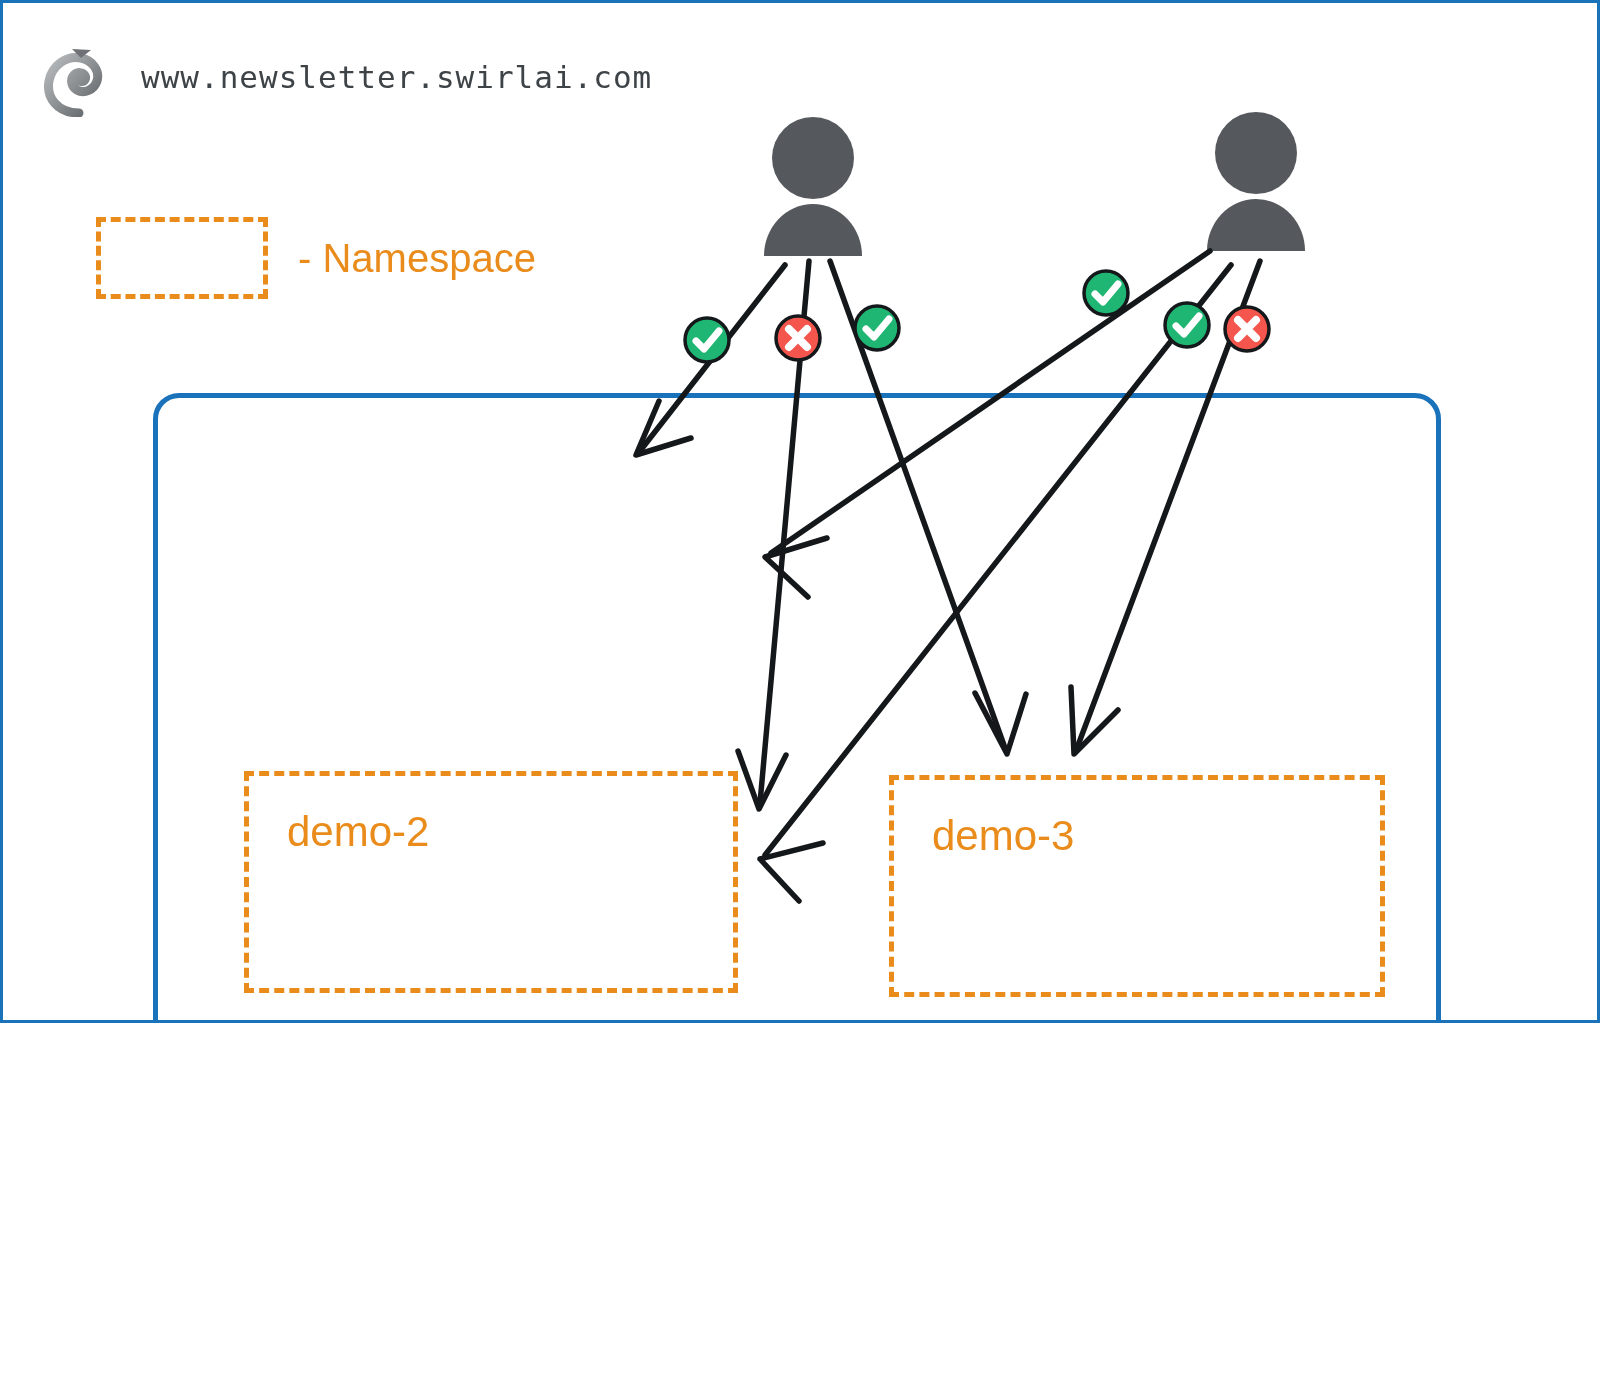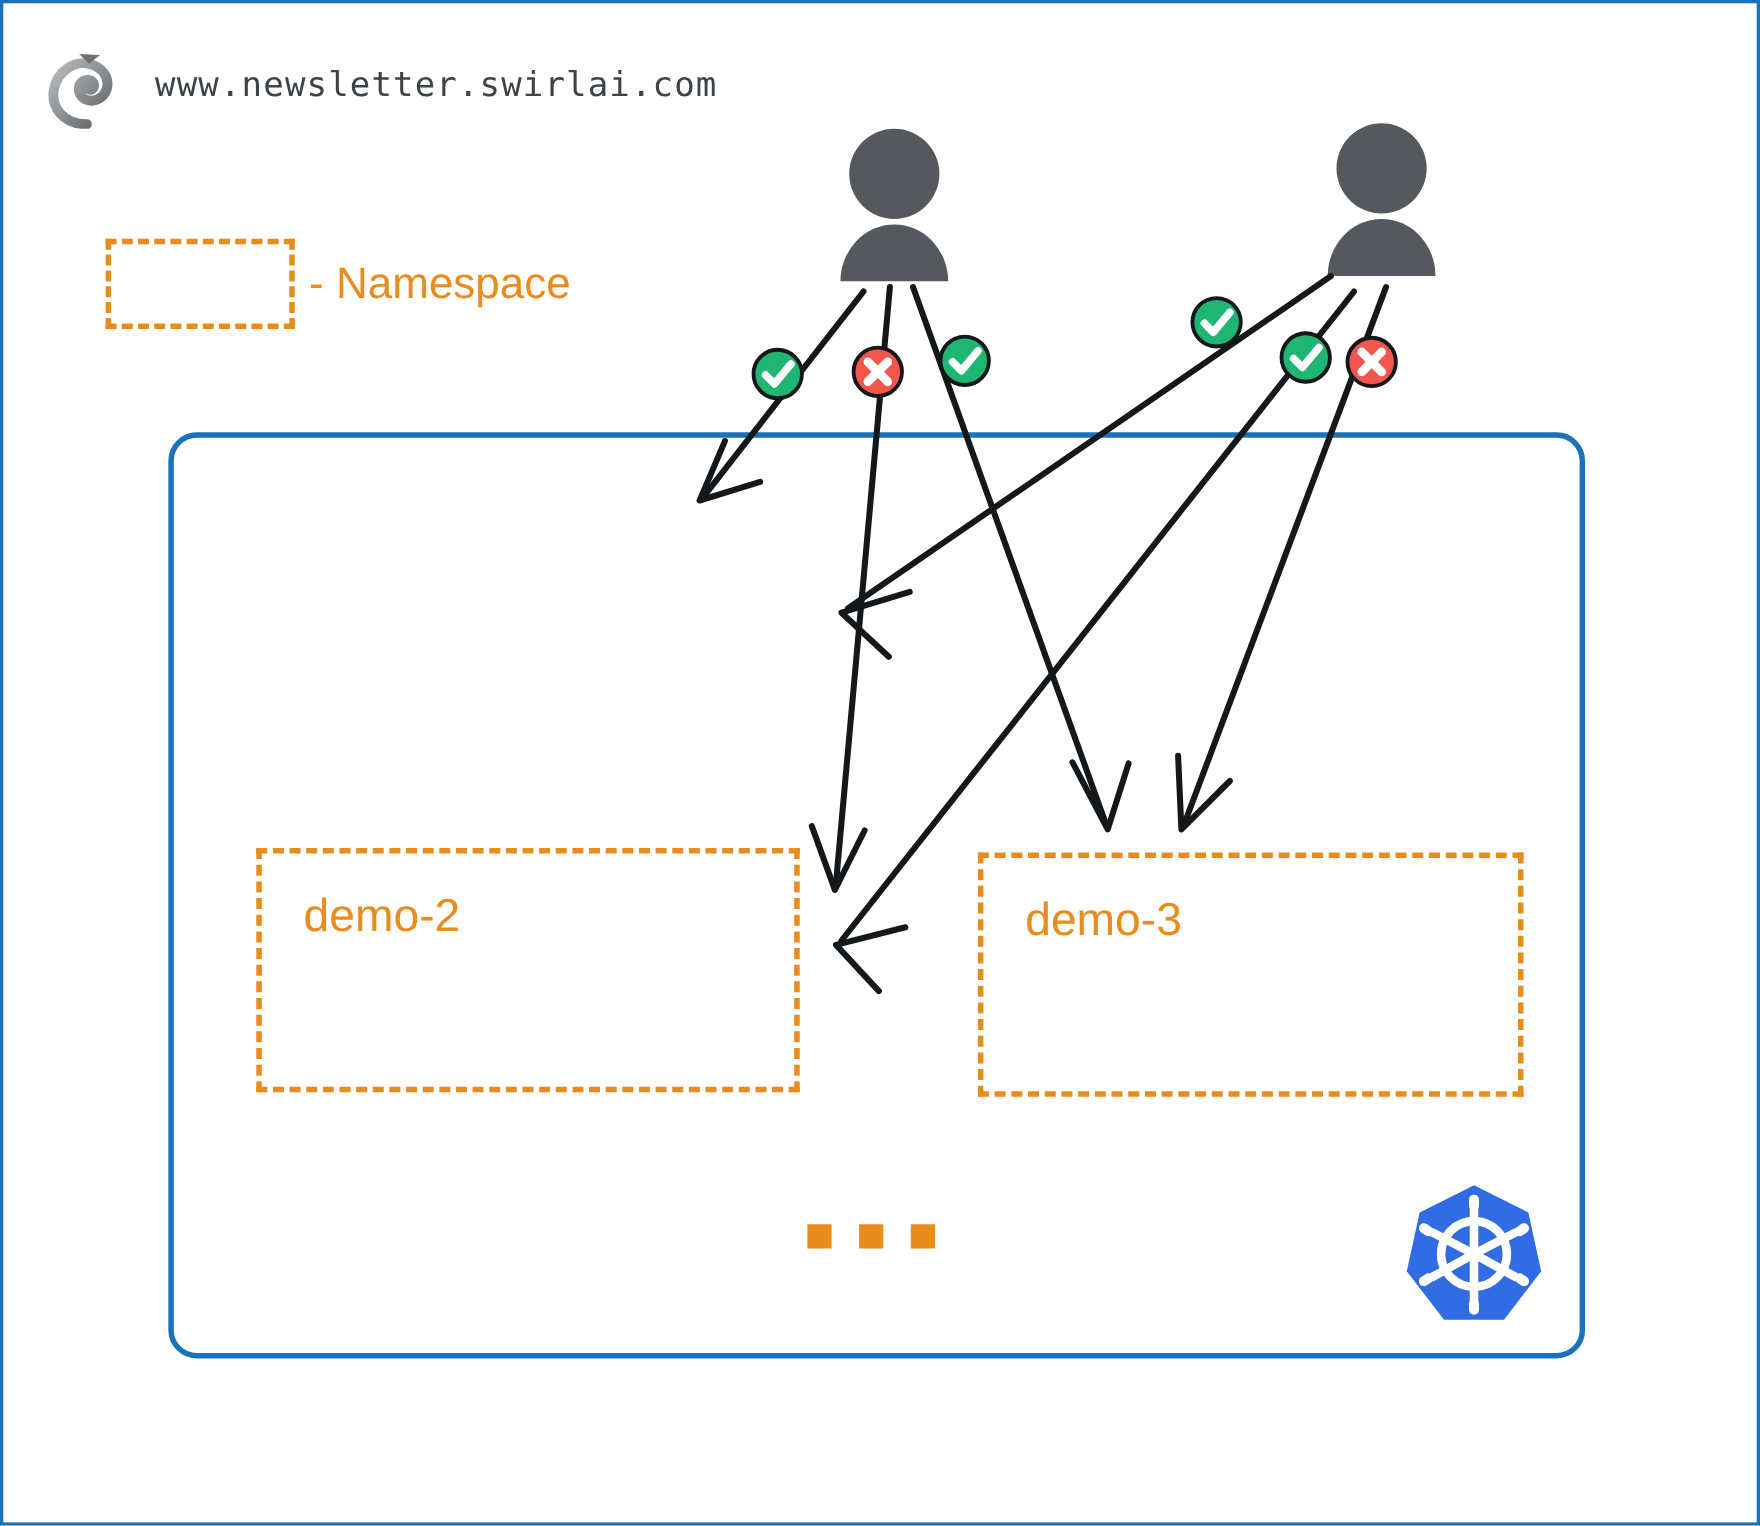--- a/index.html
+++ b/index.html
@@ -6,21 +6,21 @@
     margin: 0;
     padding: 0;
     background: #ffffff;
   }
   body {
     font-family: "Liberation Sans", sans-serif;
   }
   #page {
     position: relative;
     width: 1600px;
-    height: 1387px;
+    height: 1023px;
     background: #ffffff;
     box-sizing: border-box;
     border: 3px solid #1a72ba;
     overflow: hidden;
   }
   .abs { position: absolute; }
 
   
   #brand {
     left: 40px;
@@ -45,21 +45,21 @@
     display: flex;
     align-items: center;
   }
   #legend-swatch {
     width: 172px;
     height: 82px;
     border: 5px dashed #ea8c1c;
     box-sizing: border-box;
   }
   #legend-label {
-    margin-left: 13px;
+    margin-left: 30px;
     font-size: 40px;
     color: #ea8c1c;
     white-space: nowrap;
   }
 
   
   #cluster-box {
     left: 150px;
     top: 390px;
     width: 1288px;
@@ -77,21 +77,21 @@
   }
   .ns-label {
     position: absolute;
     left: 38px;
     top: 32px;
     font-size: 42px;
     color: #ea8c1c;
     white-space: nowrap;
   }
   #ns-demo-1 { left: 243px; top: 482px; width: 494px; height: 222px; }
-  #ns-demo-2 { left: 230px; top: 768px; width: 494px; height: 222px; }
+  #ns-demo-2 { left: 241px; top: 768px; width: 494px; height: 222px; }
   #ns-demo-3 { left: 886px; top: 772px; width: 496px; height: 222px; }
 
   
   #ellipsis {
     left: 731px;
     top: 1110px;
     display: flex;
     gap: 25px;
   }
   #ellipsis .dot {

